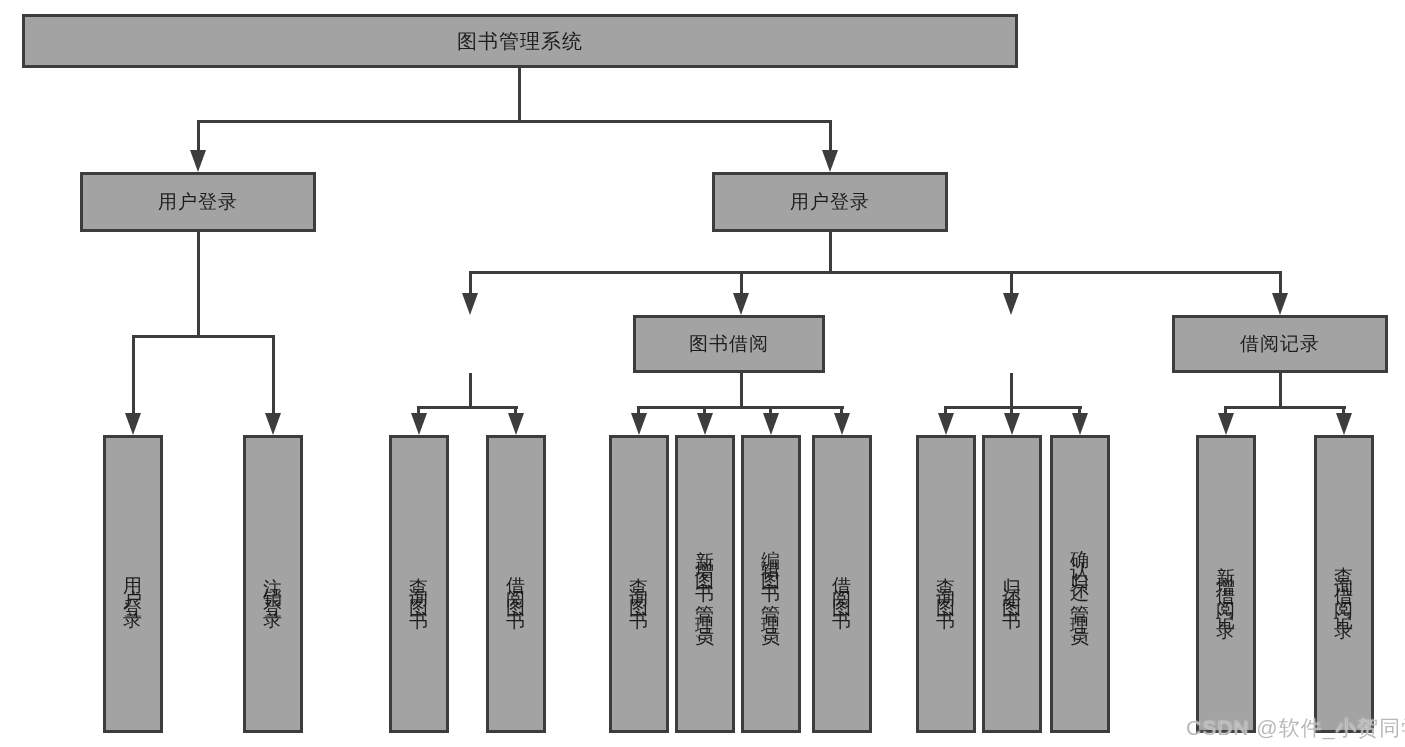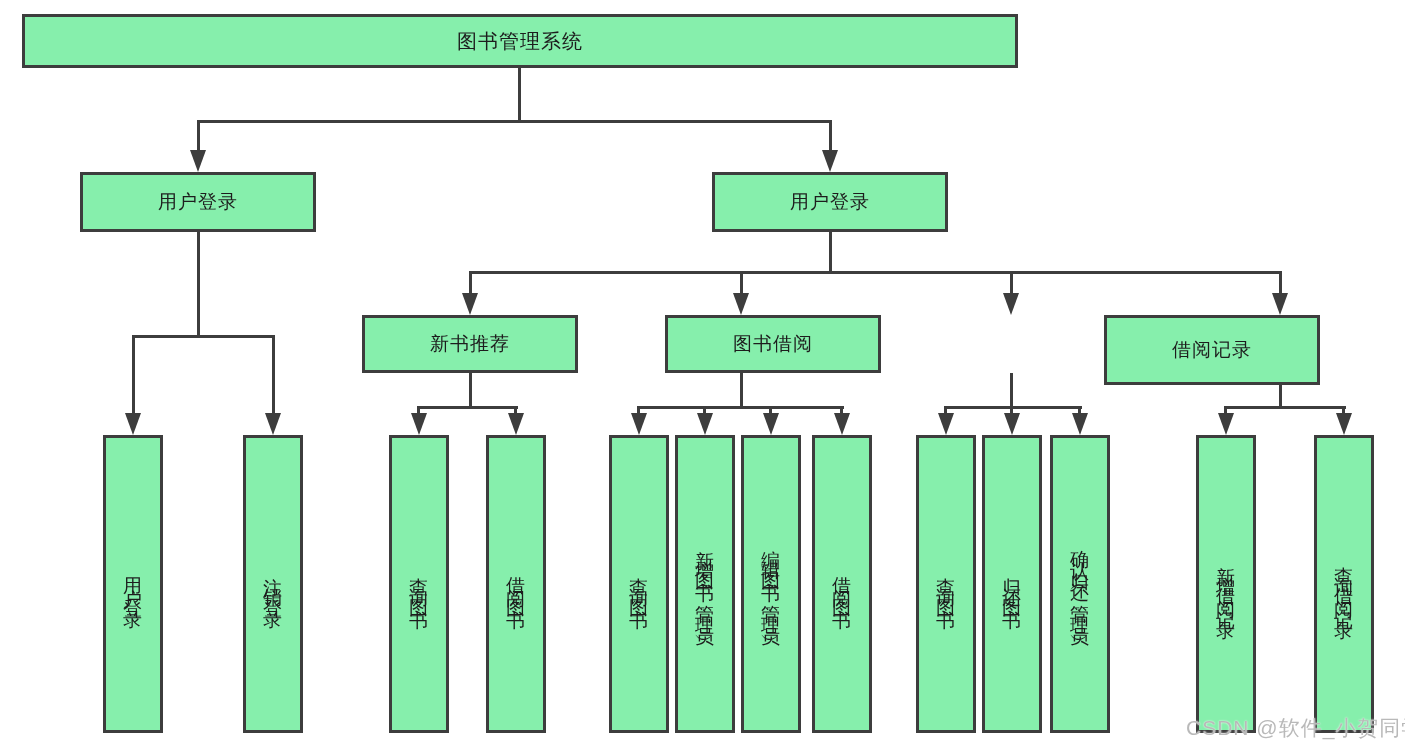--- a/index.html
+++ b/index.html
@@ -12,21 +12,21 @@
     width:1405px;
     height:747px;
     background:#ffffff;
     font-family:"Liberation Sans","DejaVu Sans",sans-serif;
     overflow:hidden;
   }
   .node{
     position:absolute;
     box-sizing:border-box;
     border:3px solid var(--line);
-    background:#86efac;
+    background:#a3a3a3;
     display:flex;
     align-items:center;
     justify-content:center;
     color:var(--text);
     font-size:19px;
     letter-spacing:1px;
     z-index:2;
   }
   .node.root{font-size:20px;}
   .leaf{
@@ -132,30 +132,27 @@
   </div>
 
   <div class="node" style="left:80px;top:172px;width:236px;height:60px">
     <span>用户登录</span>
   </div>
 
   <div class="node" style="left:712px;top:172px;width:236px;height:60px">
     <span>用户登录</span>
   </div>
 
-  <div class="node" style="left:362px;top:315px;width:216px;height:58px">
-    <span>新书推荐</span>
-  </div>
-
-  <div class="node" style="left:665px;top:315px;width:216px;height:58px">
+
+  <div class="node" style="left:633px;top:315px;width:192px;height:58px">
     <span>图书借阅</span>
   </div>
 
 
-  <div class="node" style="left:1104px;top:315px;width:216px;height:70px">
+  <div class="node" style="left:1172px;top:315px;width:216px;height:58px">
     <span>借阅记录</span>
   </div>
 
   <div class="node leaf" style="left:103px;top:435px">
     <span class="vtext">用户登录</span>
   </div>
   <div class="node leaf" style="left:243px;top:435px">
     <span class="vtext">注销登录</span>
   </div>
 

